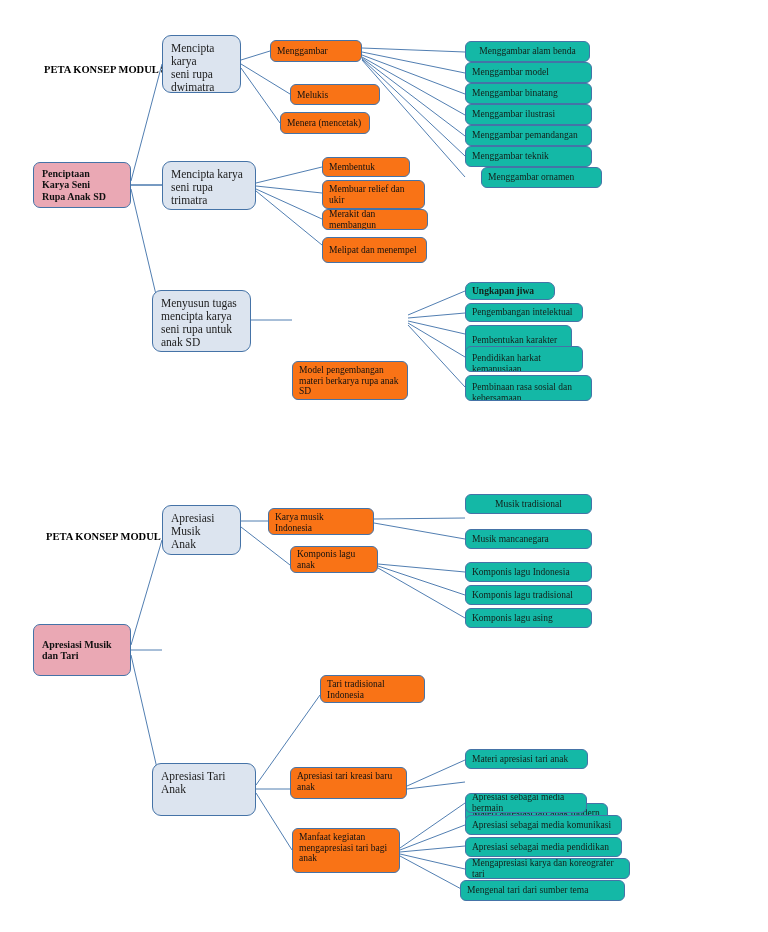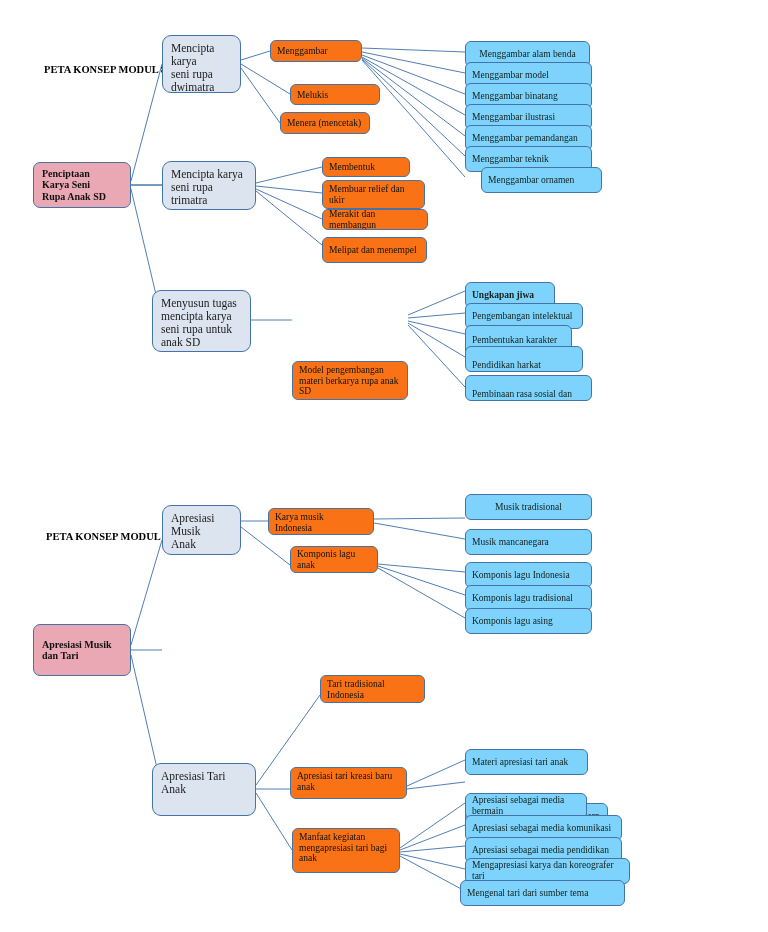--- a/index.html
+++ b/index.html
@@ -65,30 +65,30 @@
     background: #f97316;
     border-radius: 6px;
     font-size: 9.5px;
     color: #111111;
     padding: 2px 6px;
     align-items: flex-start;
   }
   .yellow .txt { padding-top: 1px; }
   .yellow.mid { align-items: center; }
   .green {
-    background: #7dd3fc;
+    background: #14b8a6;
     border-radius: 6px;
     font-size: 9.5px;
     color: #13201a;
-    padding: 12px 6px;
+    padding: 5px 6px;
     align-items: center;
   }
   .green.topline { align-items: flex-start; }
   .green.topline .txt { padding-top: 1px; }
-  .bold { font-weight: bold; }
+  .bold { font-weight: bold; border-radius: 7px; }
   .caption {
     position: absolute;
     font-family: "Liberation Serif", "DejaVu Serif", serif;
     font-weight: bold;
     font-size: 10.5px;
     color: #000000;
     white-space: nowrap;
   }
   .dot {
     position: absolute;

